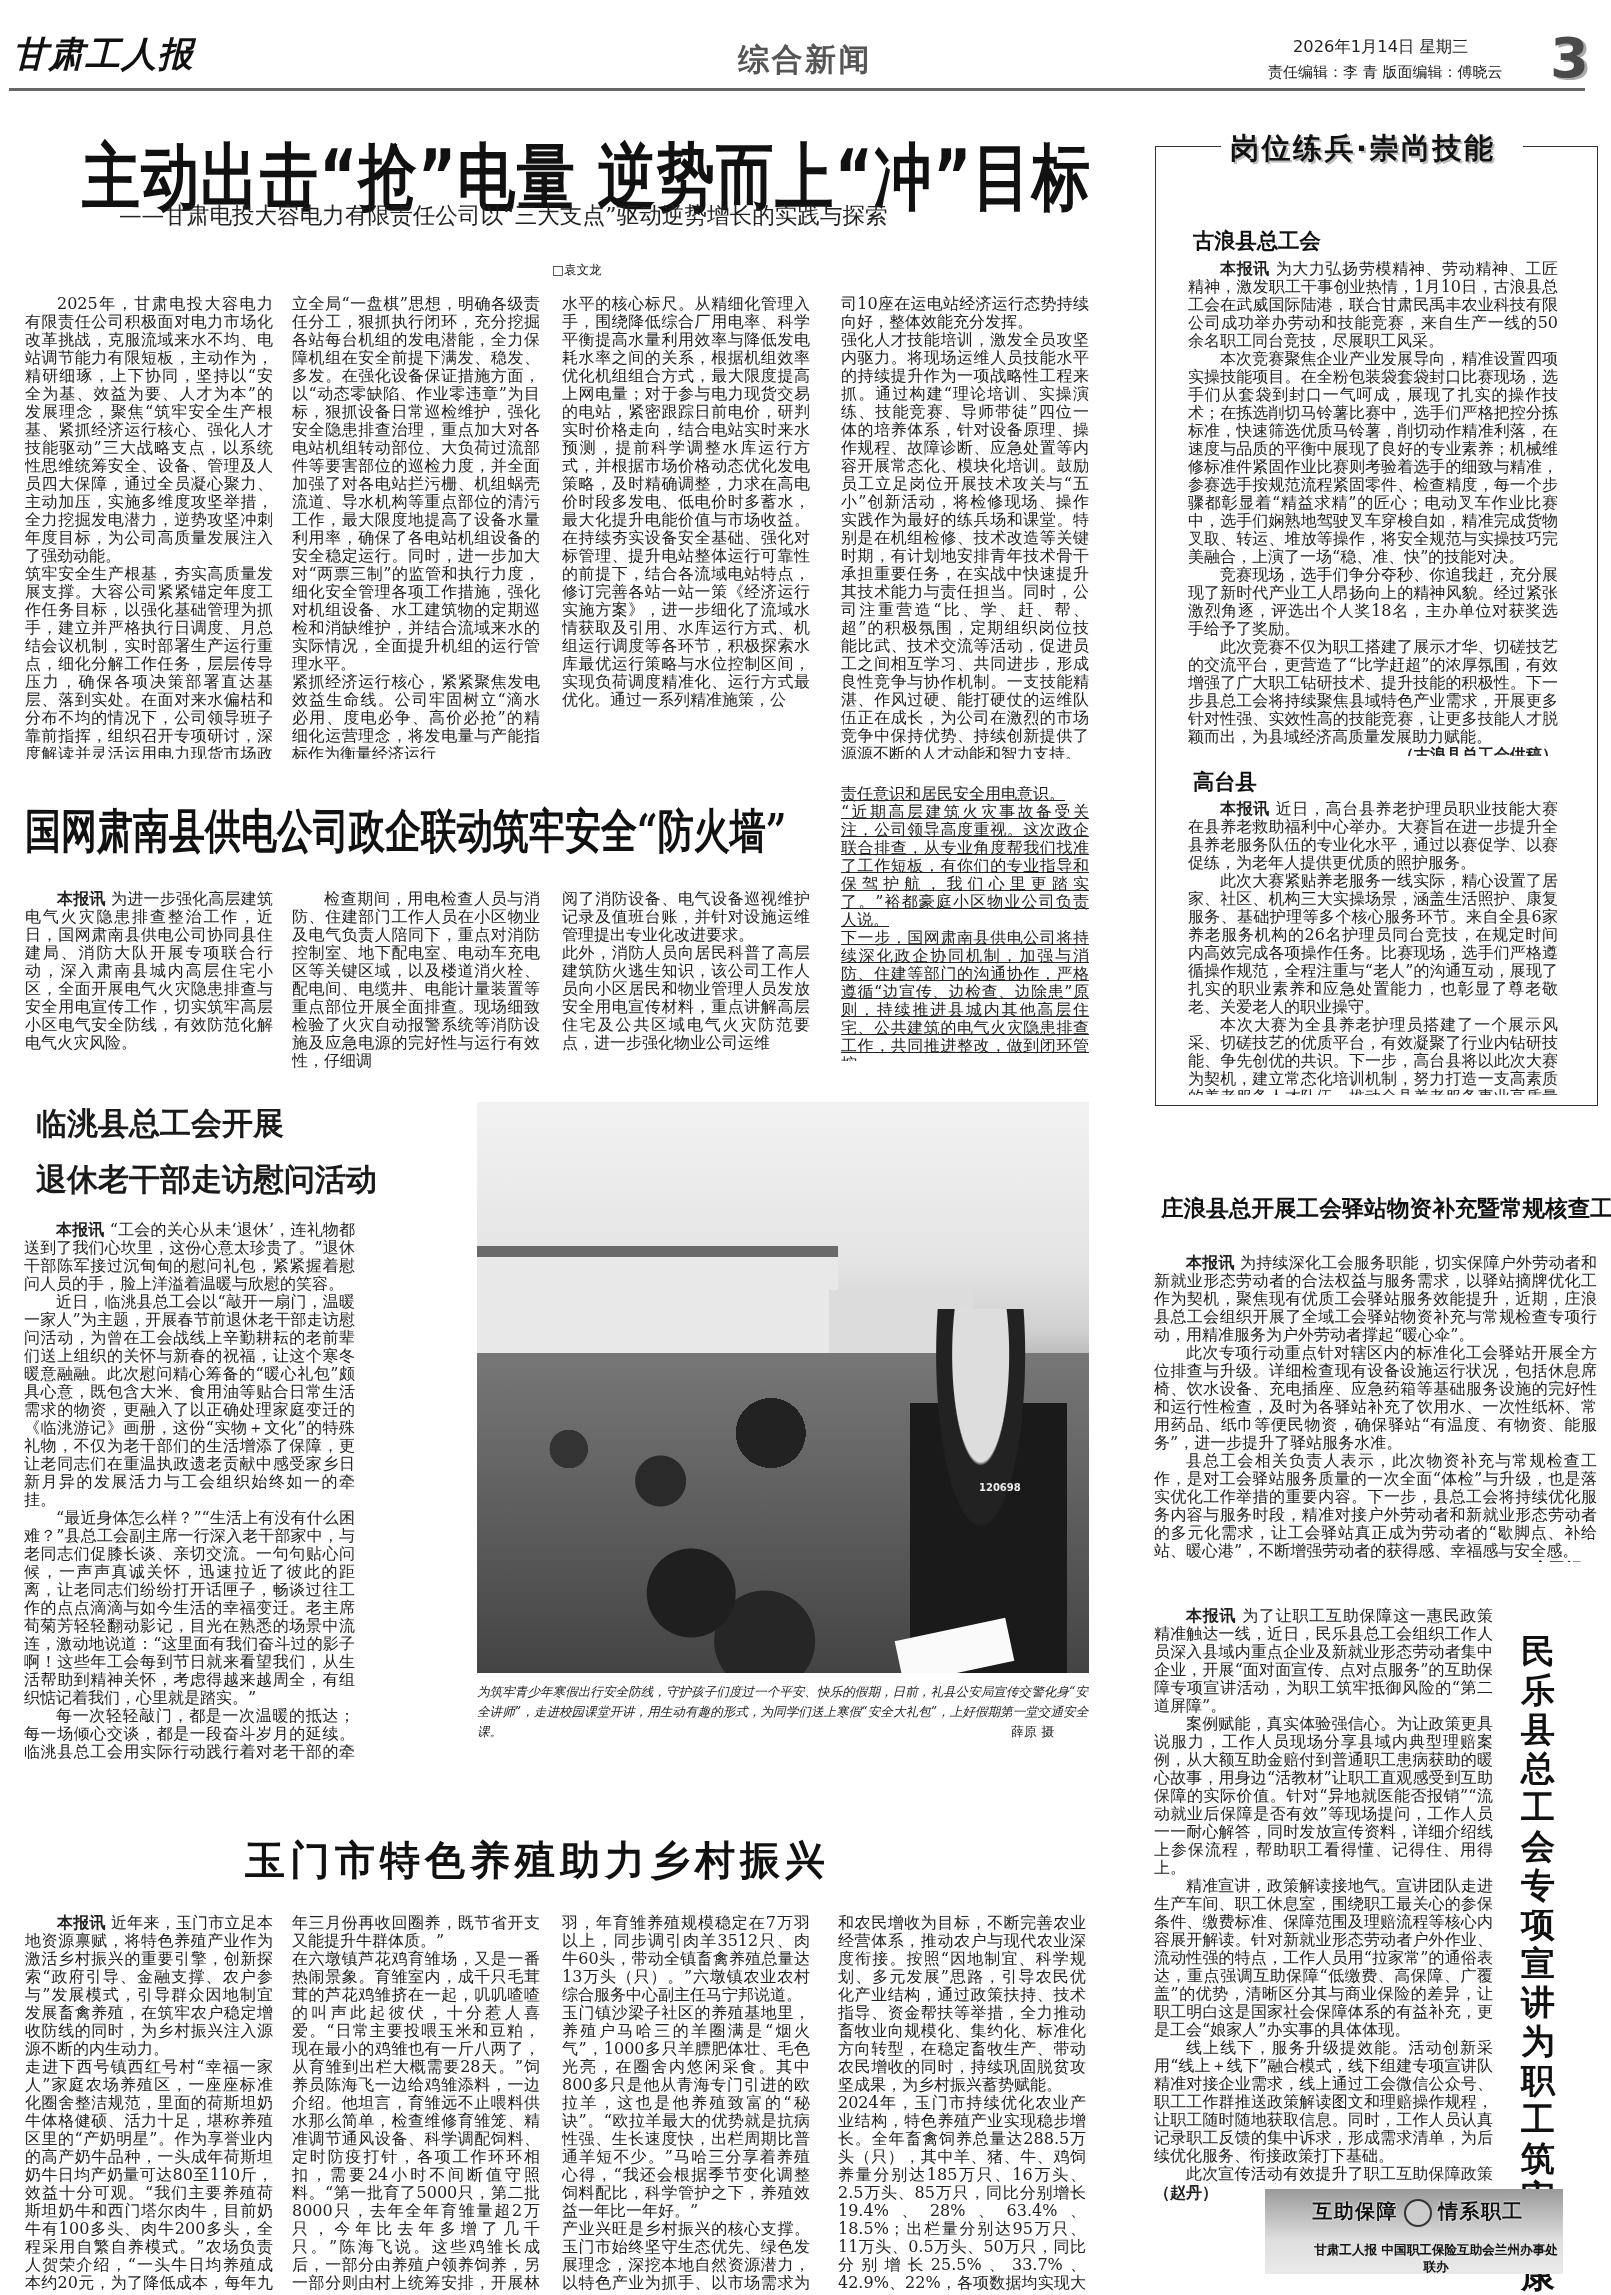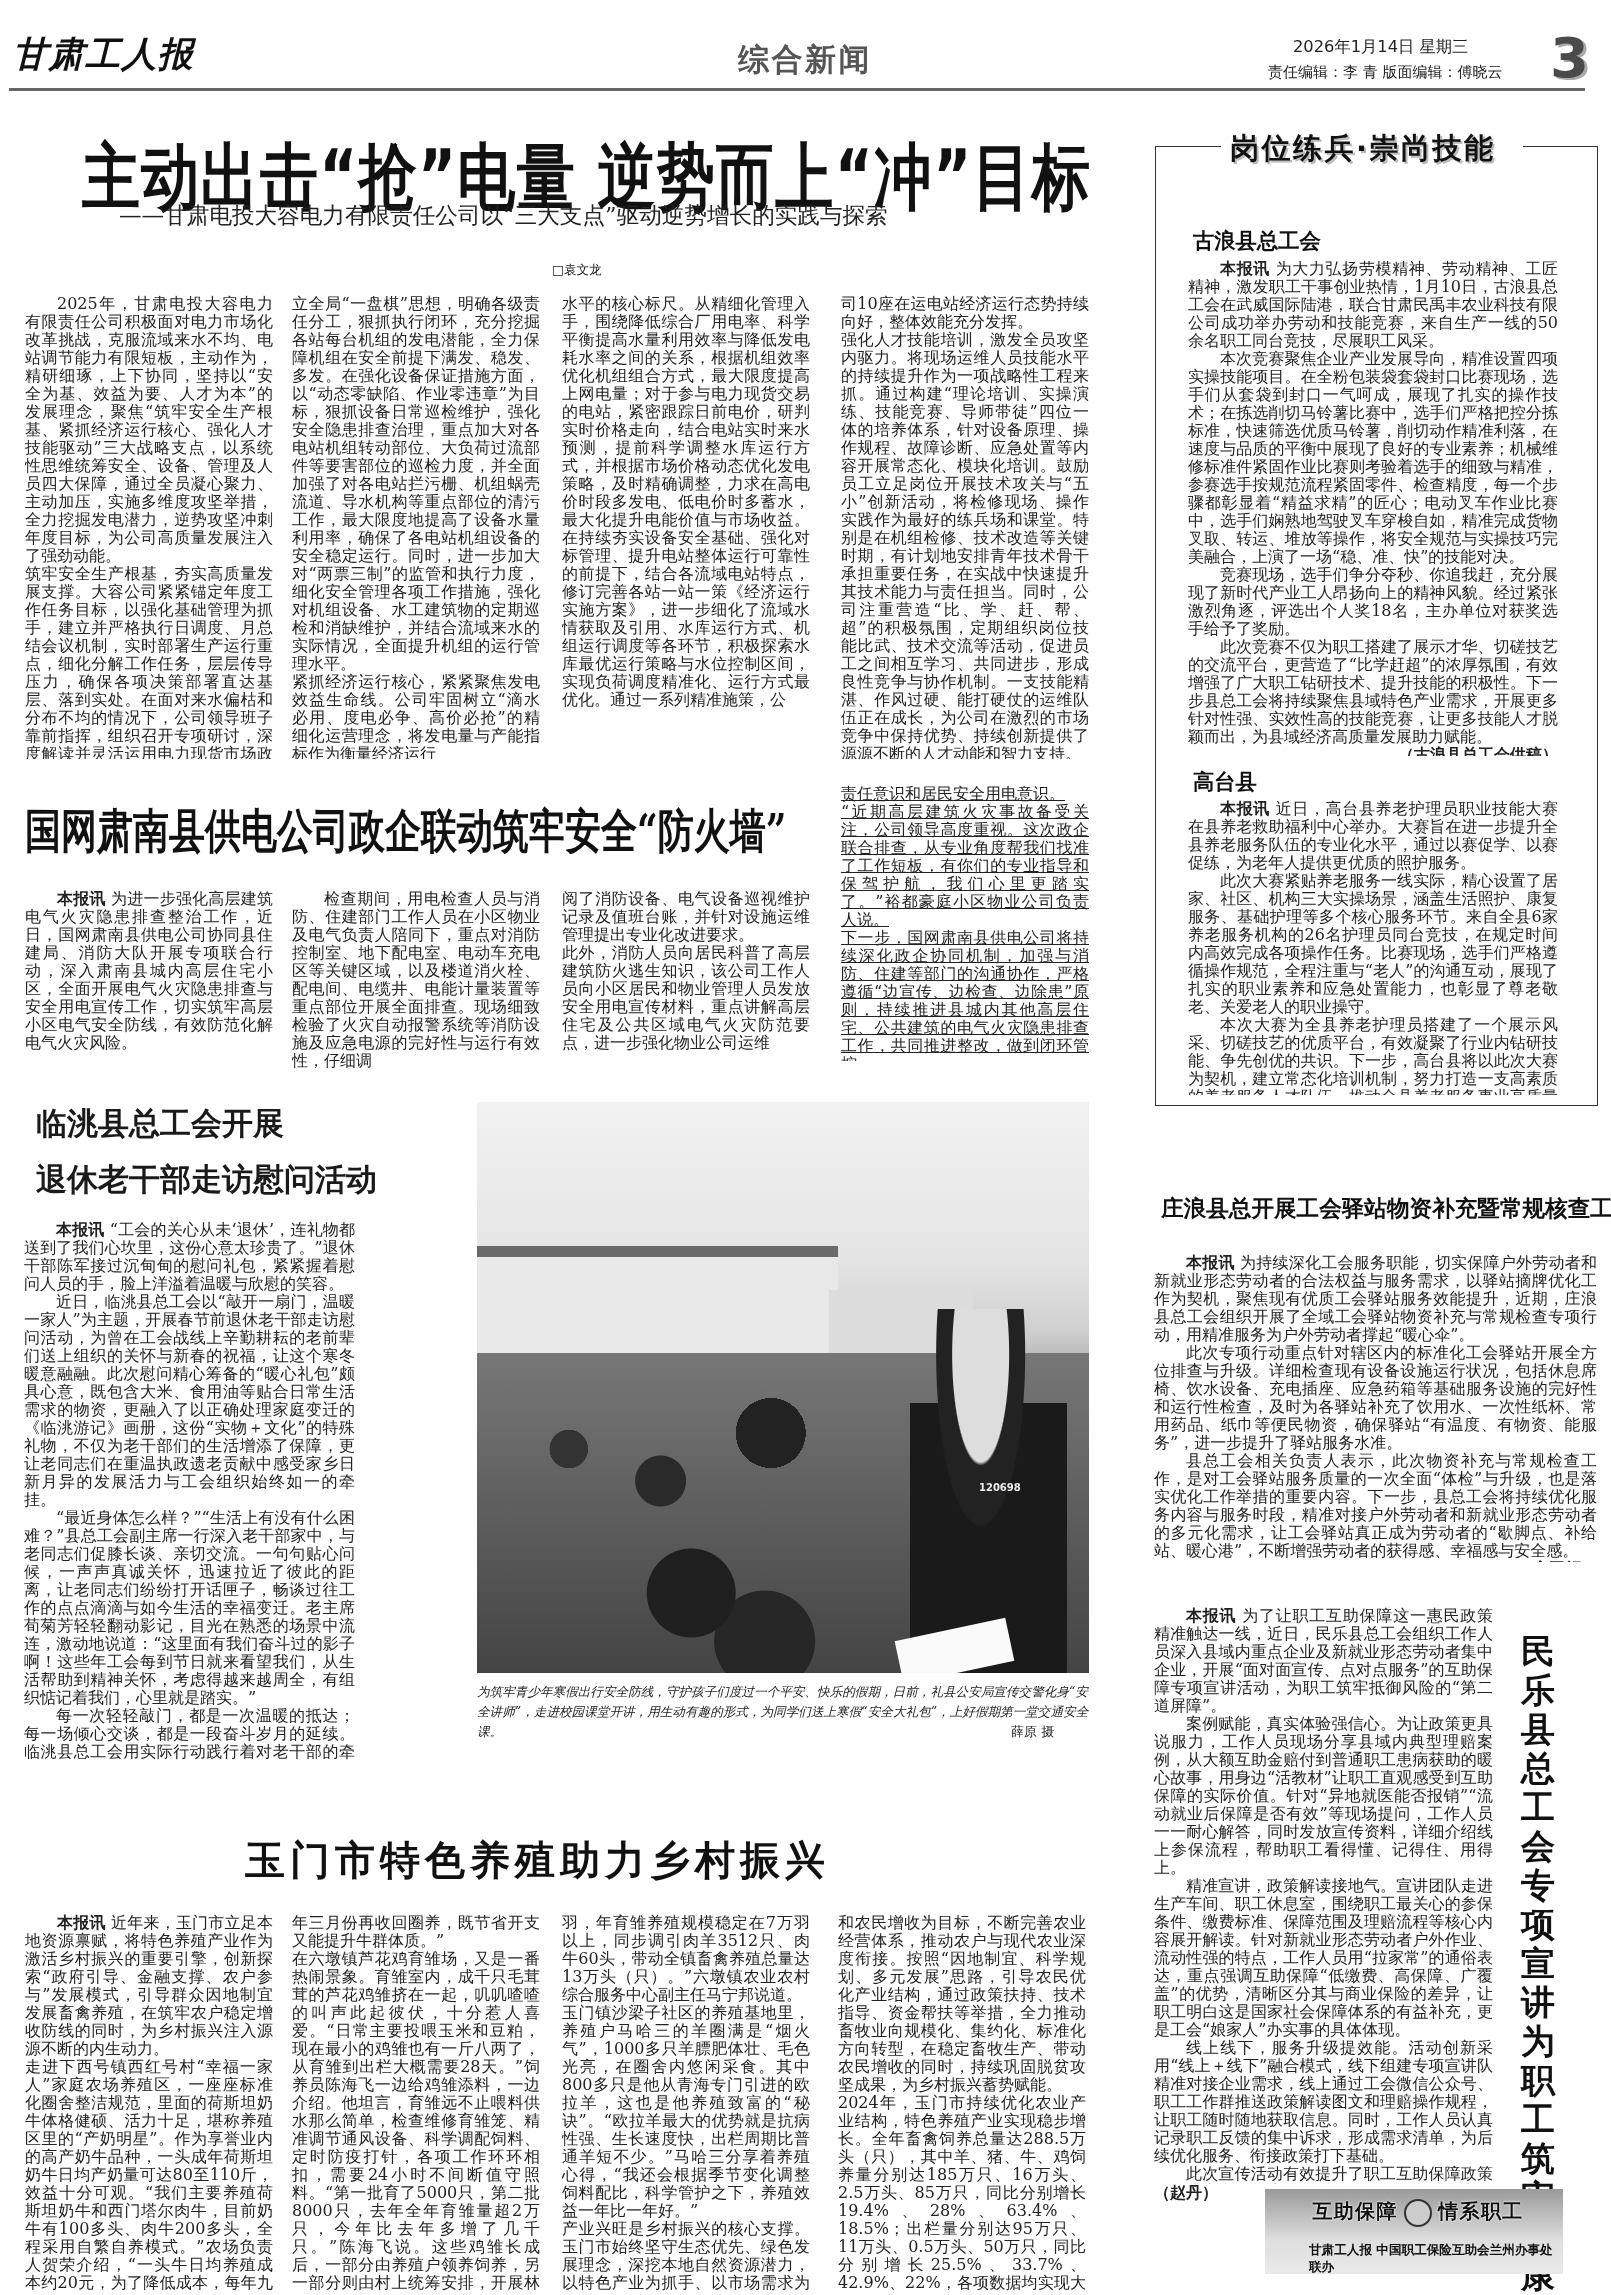--- a/index.html
+++ b/index.html
@@ -48,21 +48,21 @@
   .photo .officer { position: absolute; left: 433px; top: 207px; width: 157px; height: 377px; background: radial-gradient(ellipse at 45% 12%, #ddd 0 28px, #222 29px 44px, transparent 45px), linear-gradient(180deg, transparent 0 94px, #1a1a1a 94px); border-radius: 25px 25px 0 0; }
   .photo .paper { position: absolute; left: 421px; top: 527px; width: 113px; height: 44px; background: #fafafa; transform: rotate(-12deg); }
   .photo-badge { position: absolute; left: 502px; top: 380px; font-family: "DejaVu Sans", sans-serif; font-size: 10px; font-weight: bold; color: #eee; }
   .photo-caption { left: 477px; top: 1682px; width: 612px; font-size: 12.6px; line-height: 20px; color: #222; font-family: "DejaVu Serif", serif; font-style: italic; }
   .photo-credit { left: 1011px; top: 1723px; font-size: 13px; font-family: "DejaVu Sans", sans-serif; text-align: right; }
 
   
   .banner { left: 1265px; top: 2189px; width: 298px; height: 85px; background: linear-gradient(180deg, #9a9a9a, #dedede 60%, #eaeaea); overflow: hidden; }
   .banner-top { position: absolute; left: 4px; top: 9.4px; width: 100%; text-align: center; font-family: "DejaVu Sans", sans-serif; font-weight: bold; font-size: 20px; color: #111; text-shadow: 0 0 2.5px #fff, 0 0 1.3px #fff; letter-spacing: 1.3px; }
   .banner-logo { display: inline-block; width: 28px; height: 28px; border: 2.5px solid #333; border-radius: 50%; vertical-align: middle; margin: 0 6.3px; background: #ccc; }
-  .banner-bottom { position: absolute; left: 0; top: 53px; width: 100%; text-align: left; font-family: "DejaVu Sans", sans-serif; font-weight: bold; font-size: 12.6px; color: #111; padding-left: 44px; }
+  .banner-bottom { position: absolute; left: 0; top: 53px; width: 100%; text-align: center; font-family: "DejaVu Sans", sans-serif; font-weight: bold; font-size: 12.6px; color: #111; padding-left: 44px; }
 </style>
 </head>
 <body>
 
 <div class="abs masthead-logo">甘肃工人报</div>
 <div class="abs section-name">综合新闻</div>
 <div class="abs date-line">2026年1月14日 星期三</div>
 <div class="abs editor-line">责任编辑：李 青    版面编辑：傅晓云</div>
 <div class="abs page-num">3</div>
 <div class="abs top-rule"></div>

